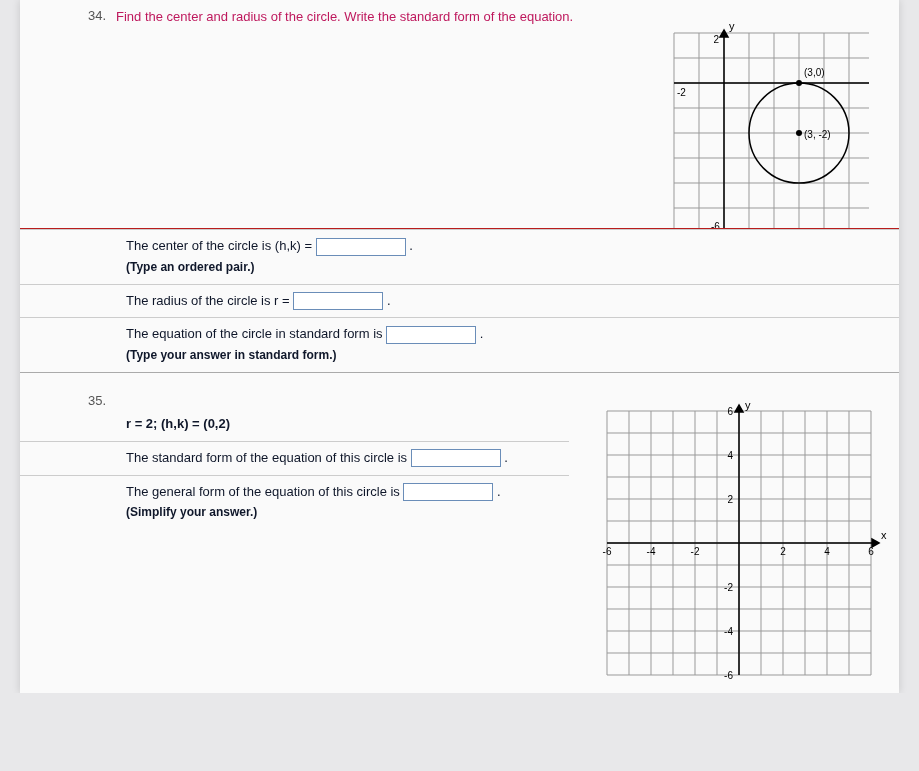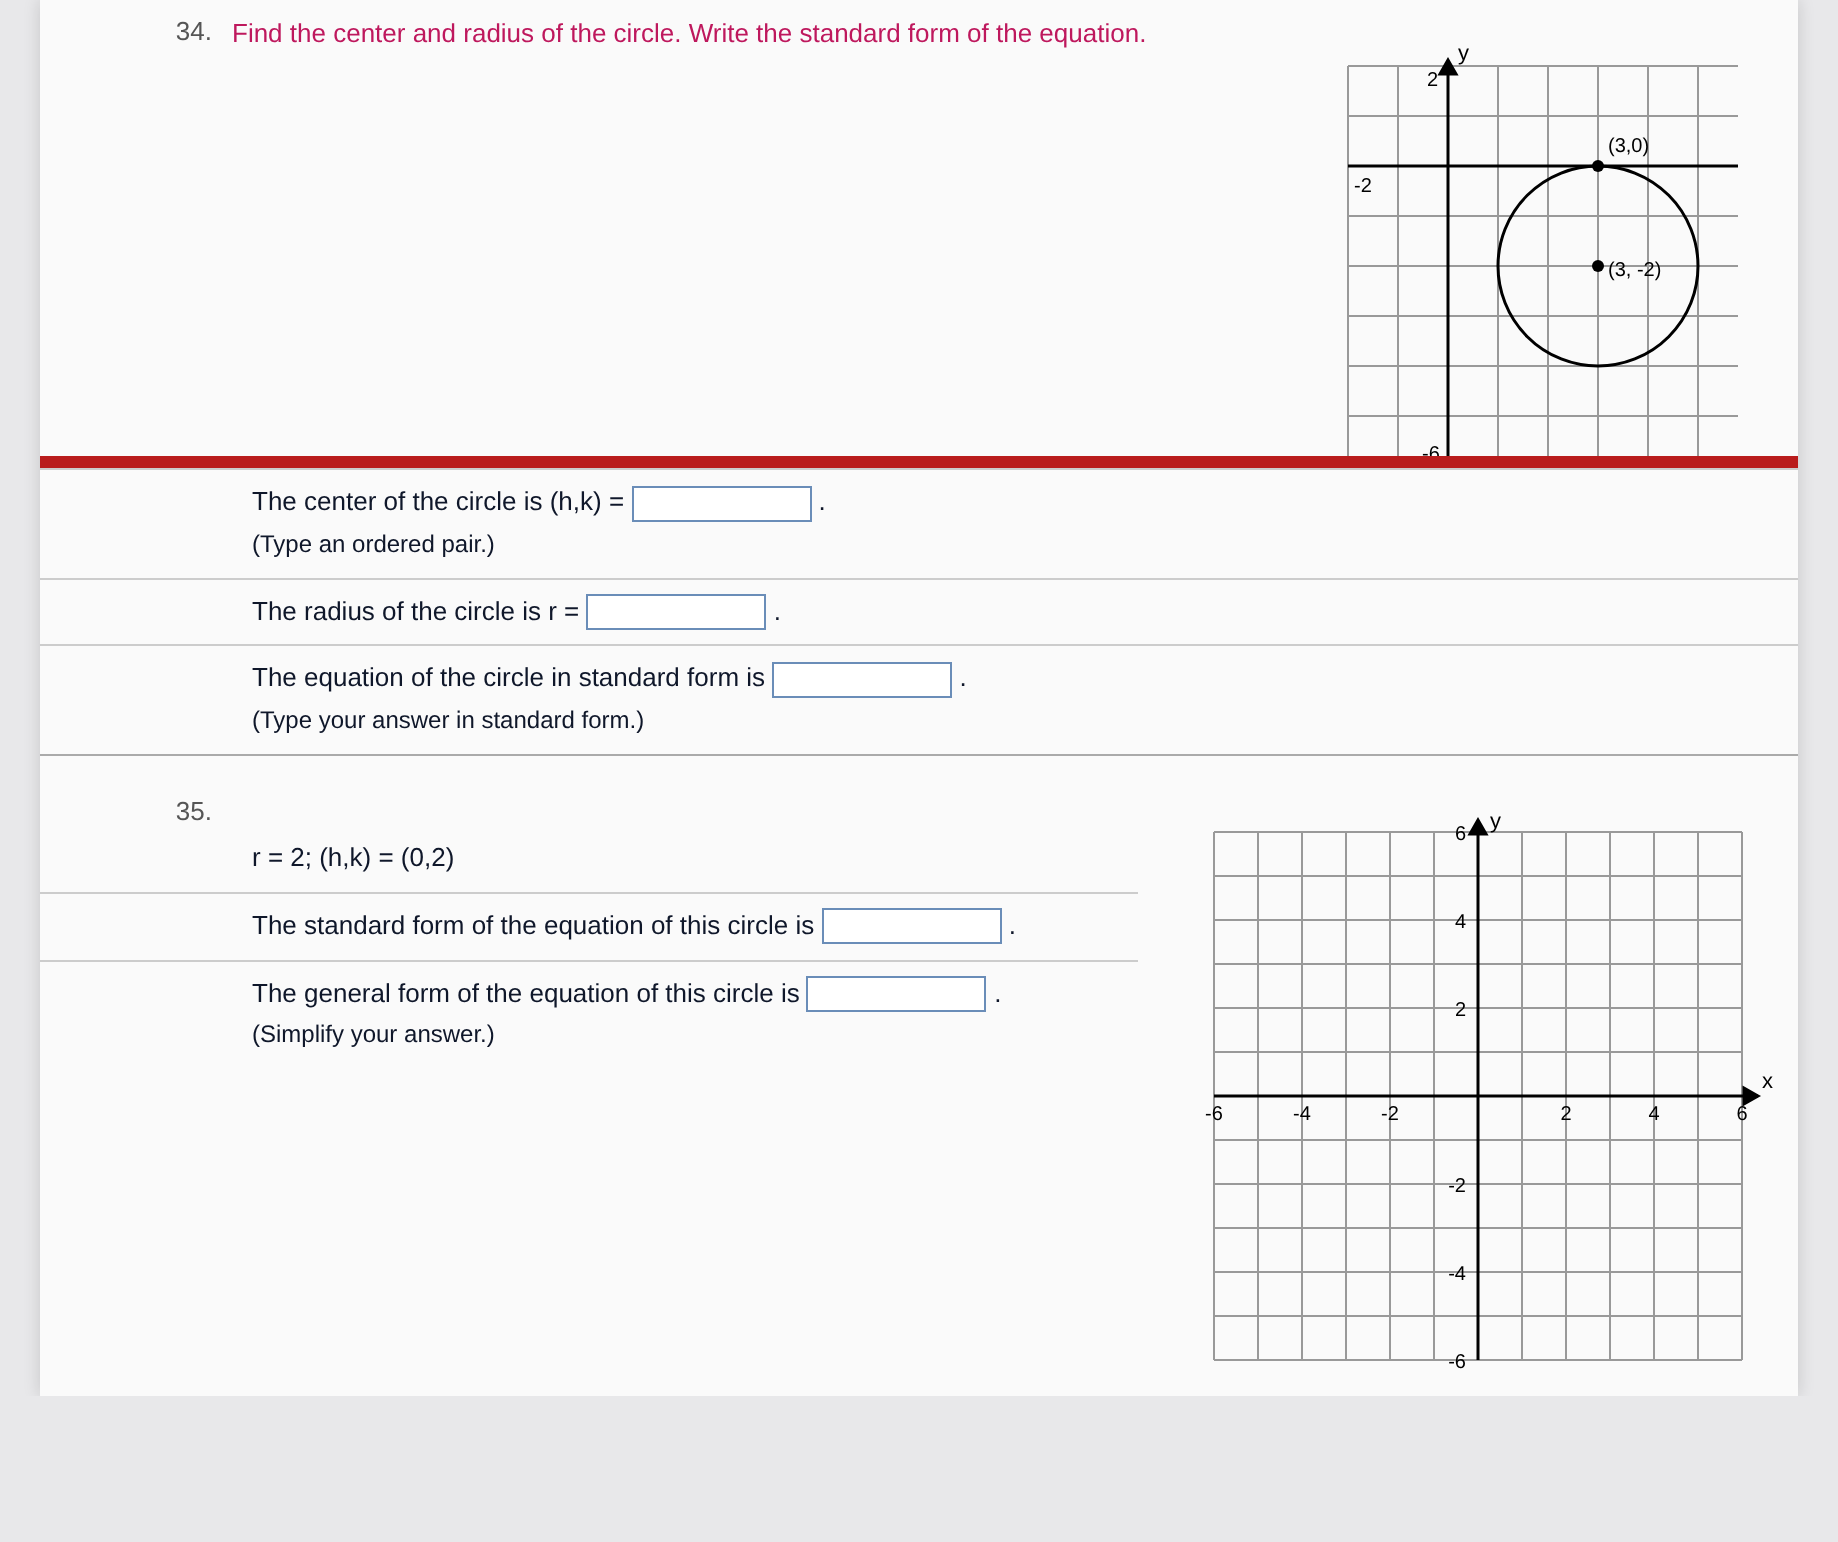--- a/index.html
+++ b/index.html
@@ -12,21 +12,21 @@
     width: 919px;
   }
   .page {
     background: #fafafa;
     margin: 0 20px;
     padding: 0;
     box-shadow: 0 0 8px rgba(0,0,0,0.15);
   }
   .problem {
     display: flex;
-    border-bottom: 6px solid #b91c1c;
+    border-bottom: 1px solid #b91c1c;
     position: relative;
   }
   .problem-left {
     flex: 1;
     padding-right: 10px;
   }
   .problem-right {
     width: 280px;
     display: flex;
     justify-content: center;
@@ -60,21 +60,21 @@
   .subpart.noborder { border-top: none; }
   .ans-input {
     display: inline-block;
     width: 90px;
     height: 18px;
     border: 1px solid #6a8db8;
     background: #fff;
     vertical-align: middle;
   }
   svg { display: block; }
-  .hint { font-size: 12px; }
+  .hint { font-size: 12px; font-weight: bold; }
 </style>
 </head>
 <body>
 
 <div class="page">
 
   <div class="problem">
     <div class="problem-left">
       <div class="qrow">
         <div class="qnum">34.</div>
@@ -148,21 +148,21 @@
       <span>.</span><br>
       <span class="hint">(Type your answer in standard form.)</span>
     </div>
   </div>
 
   <div class="problem" style="border-bottom:none;margin-top:12px;">
     <div class="problem-left">
       <div class="qrow">
         <div class="qnum">35.</div>
       </div>
-      <div class="subpart noborder" style="padding-top:2px;">r = 2;    (h,k) = (0,2)</div>
+      <div class="subpart noborder" style="padding-top:2px;font-weight:bold;">r = 2;    (h,k) = (0,2)</div>
       <div class="subpart">
         <span>The standard form of the equation of this circle is </span>
         <span class="ans-input"></span>
         <span>.</span>
       </div>
       <div class="subpart">
         <span>The general form of the equation of this circle is </span>
         <span class="ans-input"></span>
         <span>.</span><br>
         <span class="hint">(Simplify your answer.)</span>

